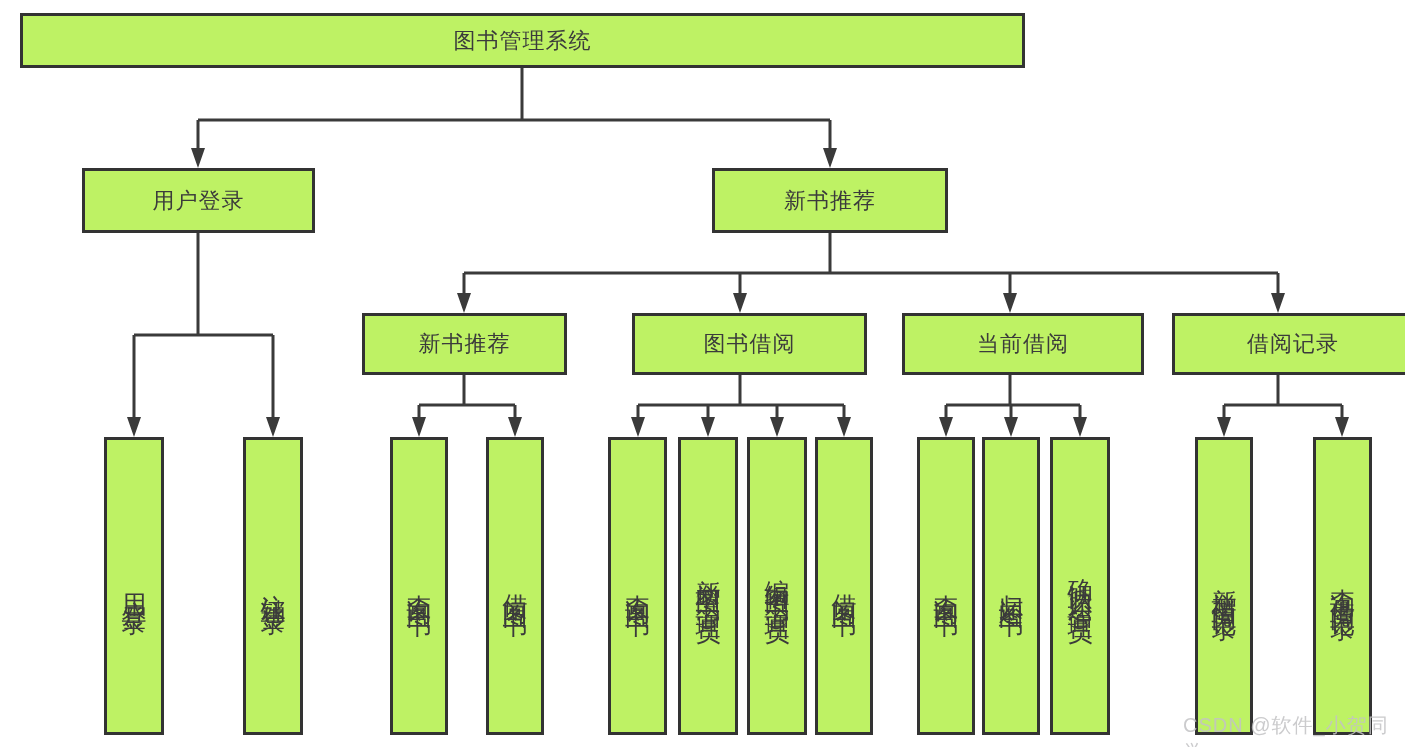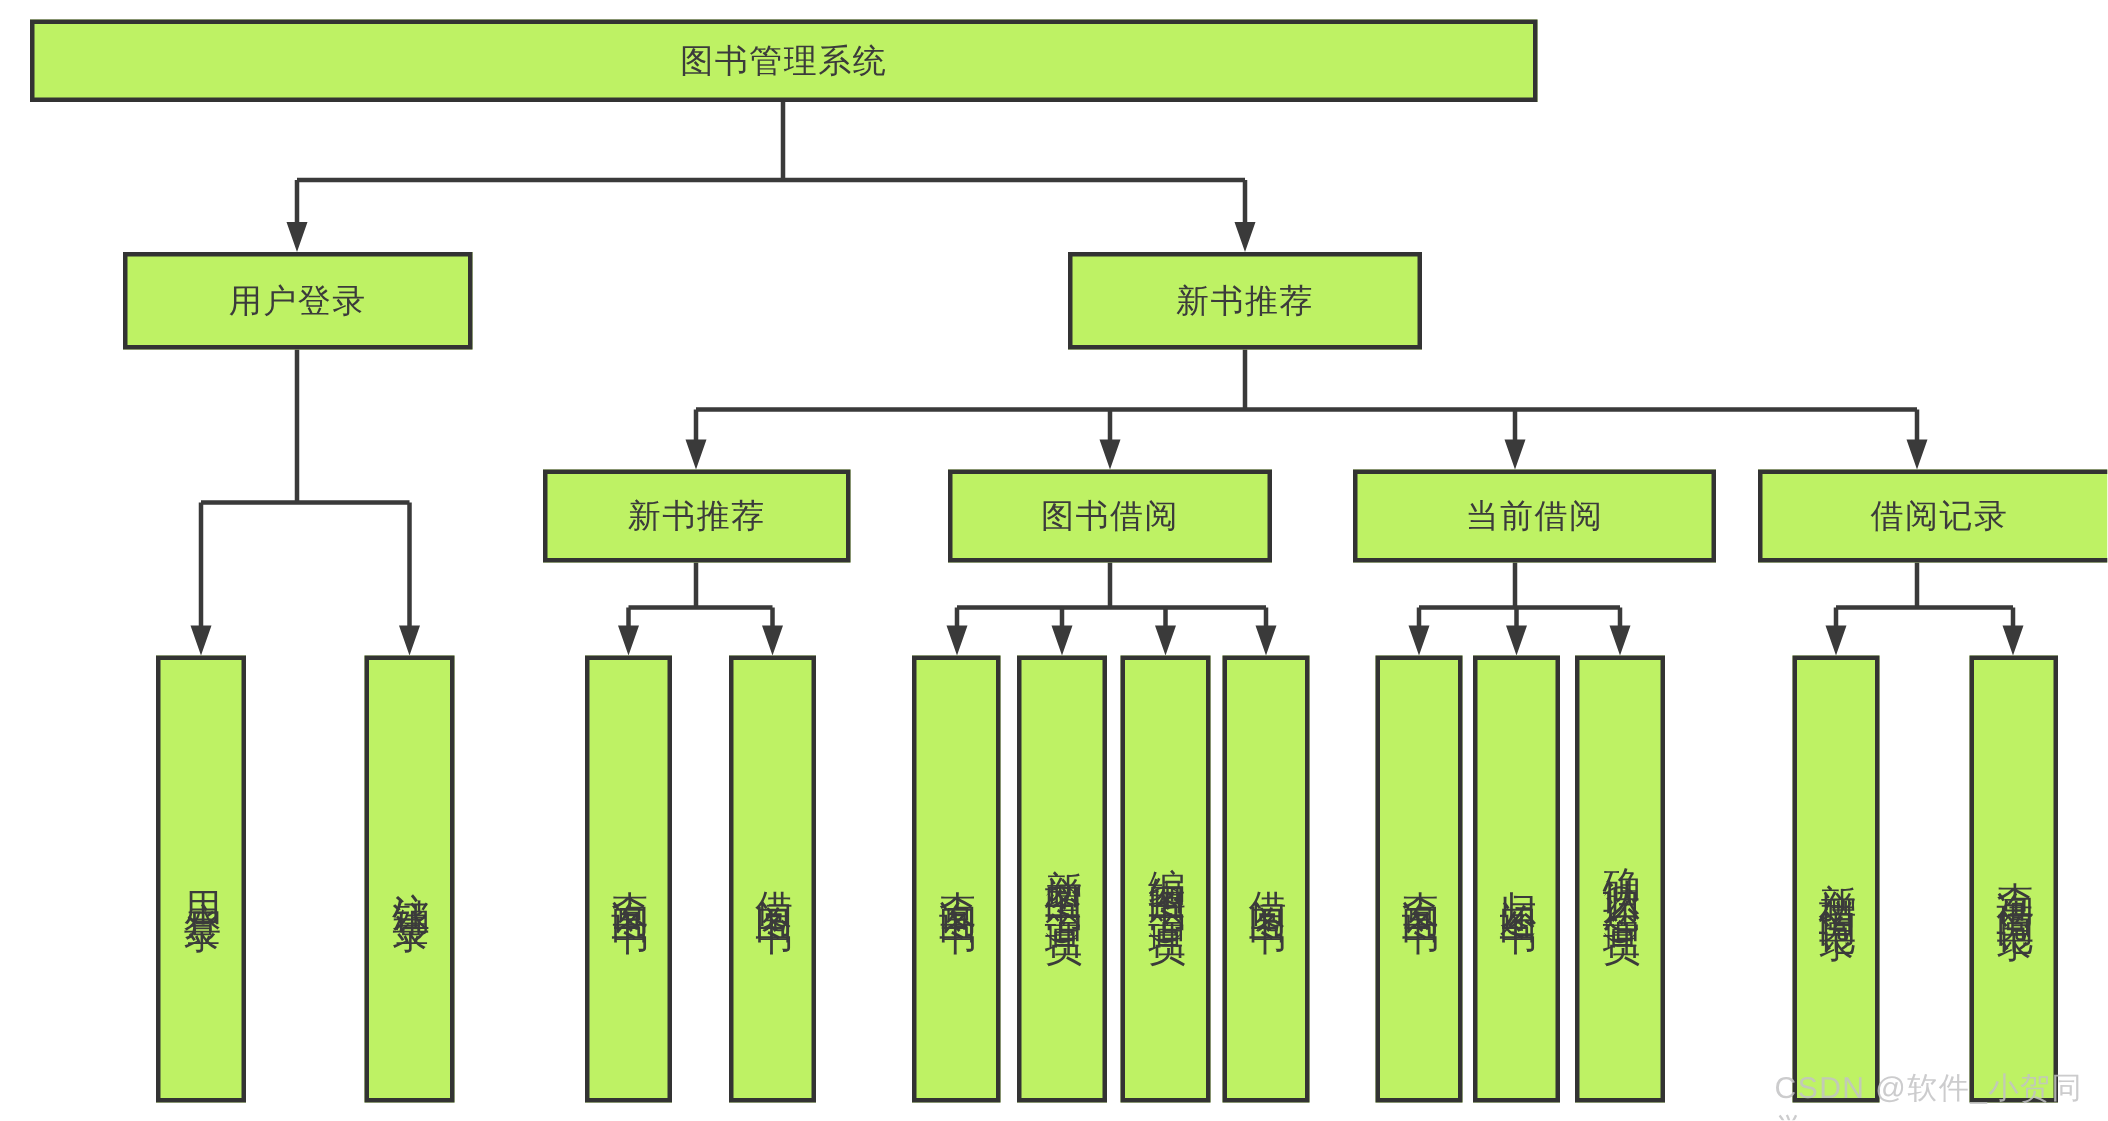--- a/index.html
+++ b/index.html
@@ -74,21 +74,21 @@
       M1073 417 L1087 417 L1080 437 Z
       M1217 417 L1231 417 L1224 437 Z  M1335 417 L1349 417 L1342 437 Z"></path>
   </svg>
 
   <div class="node" style="left:20px;top:13px;width:1005px;height:55px">图书管理系统</div>
 
   <div class="node" style="left:82px;top:168px;width:233px;height:65px">用户登录</div>
   <div class="node" style="left:712px;top:168px;width:236px;height:65px">新书推荐</div>
 
   <div class="node" style="left:362px;top:313px;width:205px;height:62px">新书推荐</div>
-  <div class="node" style="left:632px;top:313px;width:216px;height:62px">图书借阅</div>
+  <div class="node" style="left:632px;top:313px;width:235px;height:62px">图书借阅</div>
   <div class="node" style="left:902px;top:313px;width:242px;height:62px">当前借阅</div>
   <div class="node" style="left:1172px;top:313px;width:242px;height:62px">借阅记录</div>
 
   <div class="node vert" style="left:104px;top:437px;width:60px;height:298px">用户登录</div>
   <div class="node vert" style="left:243px;top:437px;width:60px;height:298px">注销登录</div>
 
   <div class="node vert" style="left:390px;top:437px;width:58px;height:298px">查询图书</div>
   <div class="node vert" style="left:486px;top:437px;width:58px;height:298px">借阅图书</div>
 
   <div class="node vert" style="left:608px;top:437px;width:59px;height:298px">查询图书</div>

